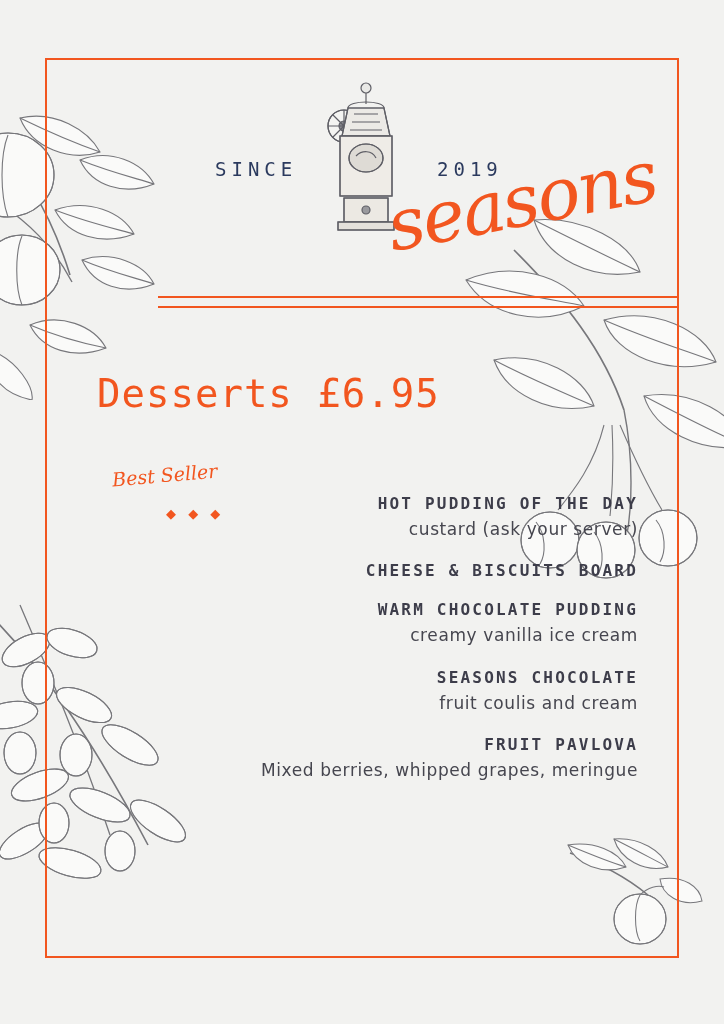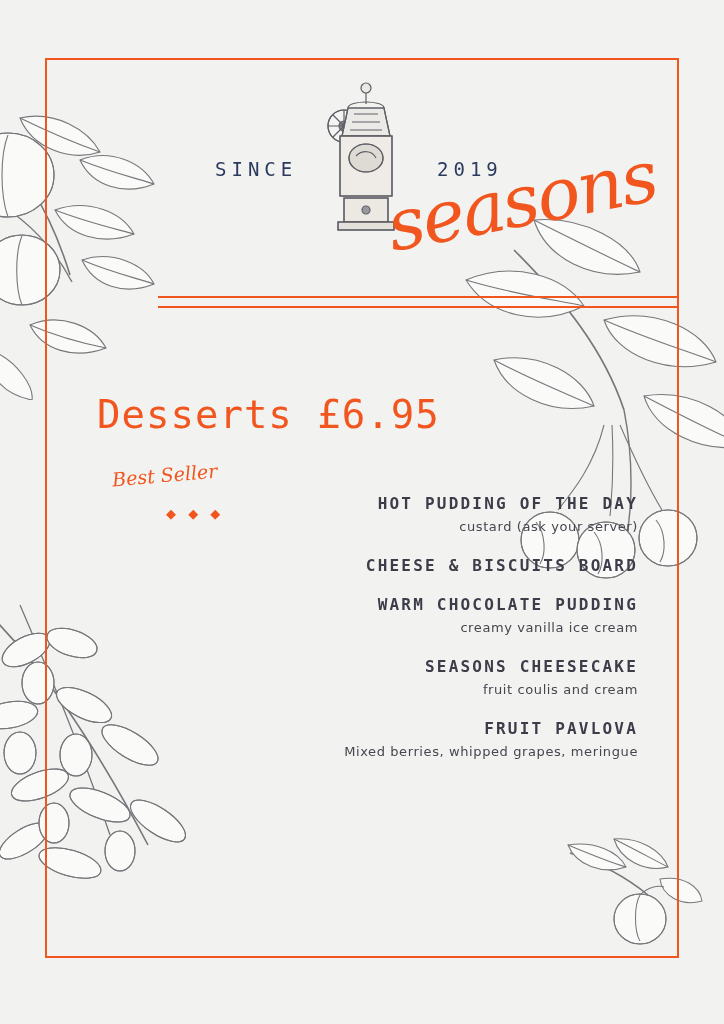--- a/index.html
+++ b/index.html
@@ -97,21 +97,21 @@
     transform: rotate(-11deg);
     transform-origin: left bottom;
     letter-spacing: -2px;
     white-space: nowrap;
   }
 
   
   .section-title {
     position: absolute;
     left: 97px;
-    top: 392px;
+    top: 371px;
     font-family: "DejaVu Sans Mono", monospace;
     font-size: 39px;
     color: #f2561f;
     letter-spacing: 1px;
     white-space: nowrap;
   }
 
   
   .best-seller {
     position: absolute;
@@ -145,21 +145,21 @@
     font-family: "DejaVu Sans Mono", monospace;
     font-size: 16px;
     font-weight: bold;
     letter-spacing: 2.2px;
     color: #3d3d4a;
     margin: 16px 0 5px 0;
     white-space: nowrap;
   }
   .item-desc {
     font-family: "DejaVu Sans", sans-serif;
-    font-size: 13px;
+    font-size: 17px;
     letter-spacing: 0.6px;
     color: #46464f;
     margin: 0;
     line-height: 1.38;
   }
 
   
   .footer {
     position: absolute;
     left: 45px;
@@ -362,21 +362,21 @@
       <p class="item-desc">custard (ask your server)</p>
     </div>
     <div class="menu-item">
       <p class="item-name">CHEESE &amp; BISCUITS BOARD</p>
     </div>
     <div class="menu-item">
       <p class="item-name">WARM CHOCOLATE PUDDING</p>
       <p class="item-desc">creamy vanilla ice cream</p>
     </div>
     <div class="menu-item">
-      <p class="item-name">SEASONS CHEESECAKE</p>
+      <p class="item-name">SEASONS CHOCOLATE</p>
       <p class="item-desc">fruit coulis and cream</p>
     </div>
     <div class="menu-item">
       <p class="item-name">FRUIT PAVLOVA</p>
       <p class="item-desc">Mixed berries, whipped grapes, meringue</p>
     </div>
   </div>
 
 
 </div>

